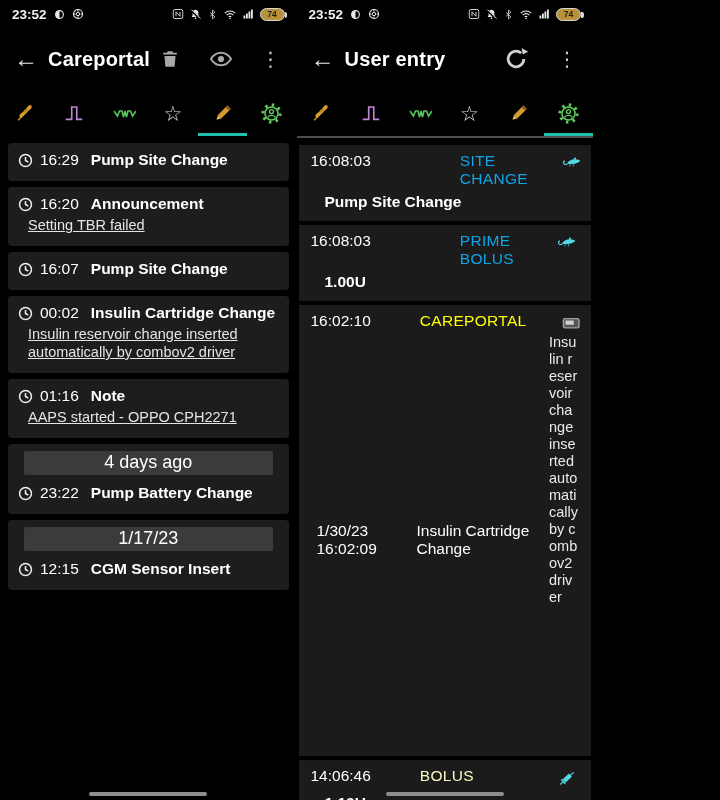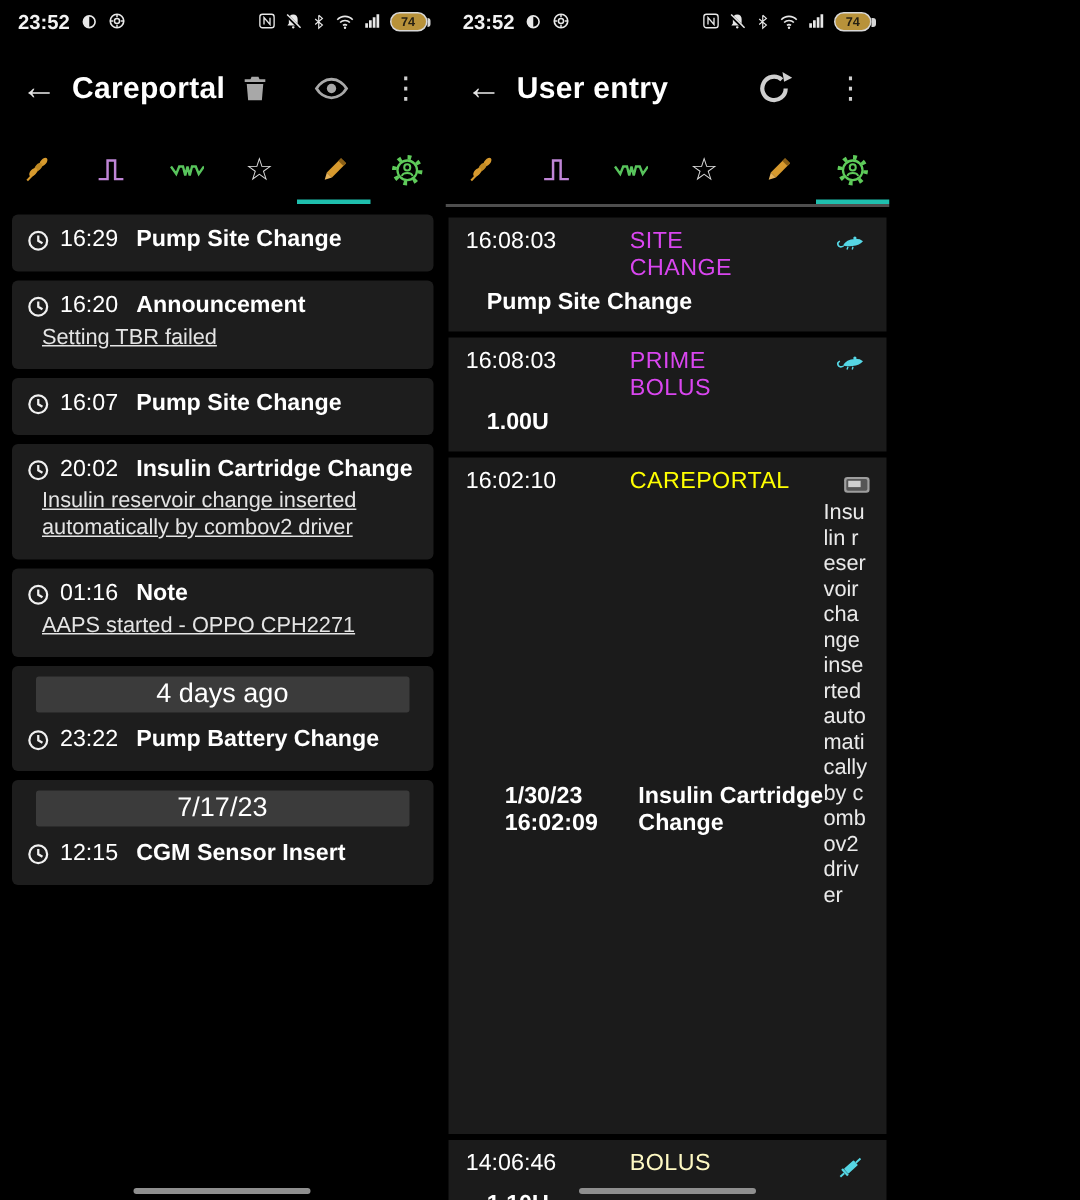--- a/index.html
+++ b/index.html
@@ -43,25 +43,25 @@
   .cp-note:empty { display:none; }
 
   
   .ue-list { padding-top:7px; }
   .ue-row { margin:0 2px 4px; background:#1b1b1b; padding:7px 12px 10px; cursor:pointer; }
   .ue-top { display:flex; align-items:flex-start; font-size:15.5px;gap:32px; }
   .ue-time { color:#fff; margin-right:17px; white-space:nowrap; }
   .ue-type { letter-spacing:.3px; }
   .ue-icon { margin-left:auto; display:flex; }
   .ue-value { font-weight:bold; font-size:15.5px; margin:5px 0 0 14px; }
-  .type-gray { color:#d946ef; }
+  .type-gray { color:#0ea5e9;margin-left:40px; }
   .type-yellow { color:#ffff00; }
   .type-blue { color:#fef9c3; }
   .ue-big-body { display:flex; min-height:412px; }
-  .ue-detail { flex:1; display:flex; align-items:center; font-weight:bold; font-size:15.5px; padding-left:6px;margin-left:20px; }
+  .ue-detail { flex:1; display:flex; align-items:center; font-weight:normal; font-size:15.5px; padding-left:6px; }
   .ue-detail .d1 { margin-right:10px; }
   .ue-side-note { width:30px; font-size:14.5px; line-height:17px; color:#eaeaea; word-break:break-all; overflow:hidden; }
 
   
   .home-indicator { position:absolute; bottom:4px; left:50%; transform:translateX(-50%); width:118px; height:4px; border-radius:2px; background:#8f8f8f; cursor:pointer; }
 </style>
 </head>
 <body>
 
 <svg width="0" height="0" style="position:absolute">
@@ -295,21 +295,21 @@
           <span class="cp-title">Pump Site Change</span>
         </div>
 
       </div>
 
       <div class="cp-card">
         <div class="cp-line">
           <svg width="15" height="15" viewBox="0 0 24 24">
               <use href="#i-clock"></use>
             </svg>
-          <span class="cp-time">20:02</span>
+          <span class="cp-time">00:02</span>
           <span class="cp-title">Insulin Cartridge Change</span>
         </div>
         <div class="cp-note">Insulin reservoir change inserted automatically by combov2 driver</div>
       </div>
 
       <div class="cp-card">
         <div class="cp-line">
           <svg width="15" height="15" viewBox="0 0 24 24">
               <use href="#i-clock"></use>
             </svg>
@@ -325,21 +325,21 @@
           <svg width="15" height="15" viewBox="0 0 24 24">
               <use href="#i-clock"></use>
             </svg>
           <span class="cp-time">23:22</span>
           <span class="cp-title">Pump Battery Change</span>
         </div>
 
       </div>
 
       <div class="cp-card">
-        <div class="cp-card-header">7/17/23</div>
+        <div class="cp-card-header">1/17/23</div>
         <div class="cp-line">
           <svg width="15" height="15" viewBox="0 0 24 24">
               <use href="#i-clock"></use>
             </svg>
           <span class="cp-time">12:15</span>
           <span class="cp-title">CGM Sensor Insert</span>
         </div>
 
       </div>
 

